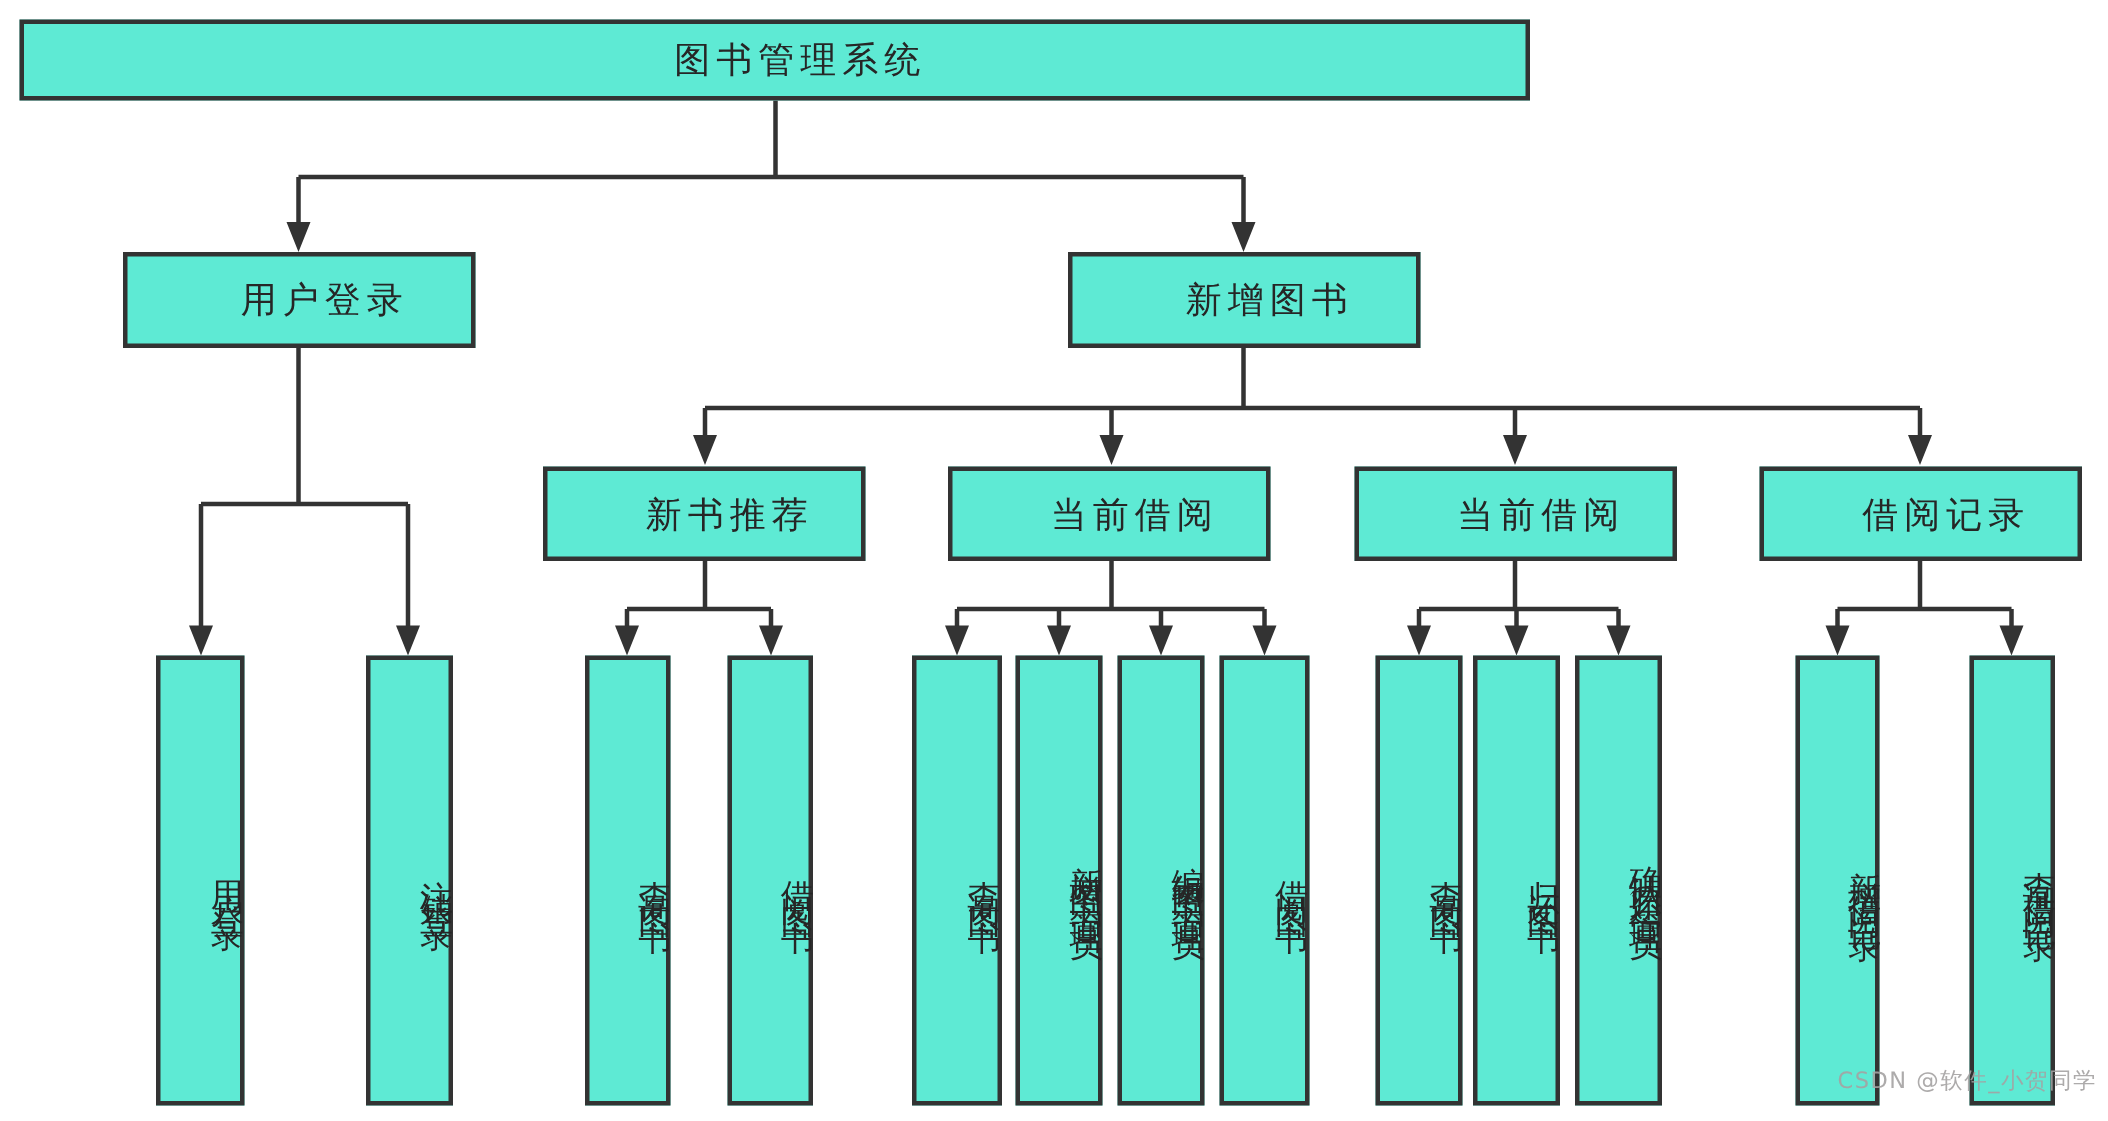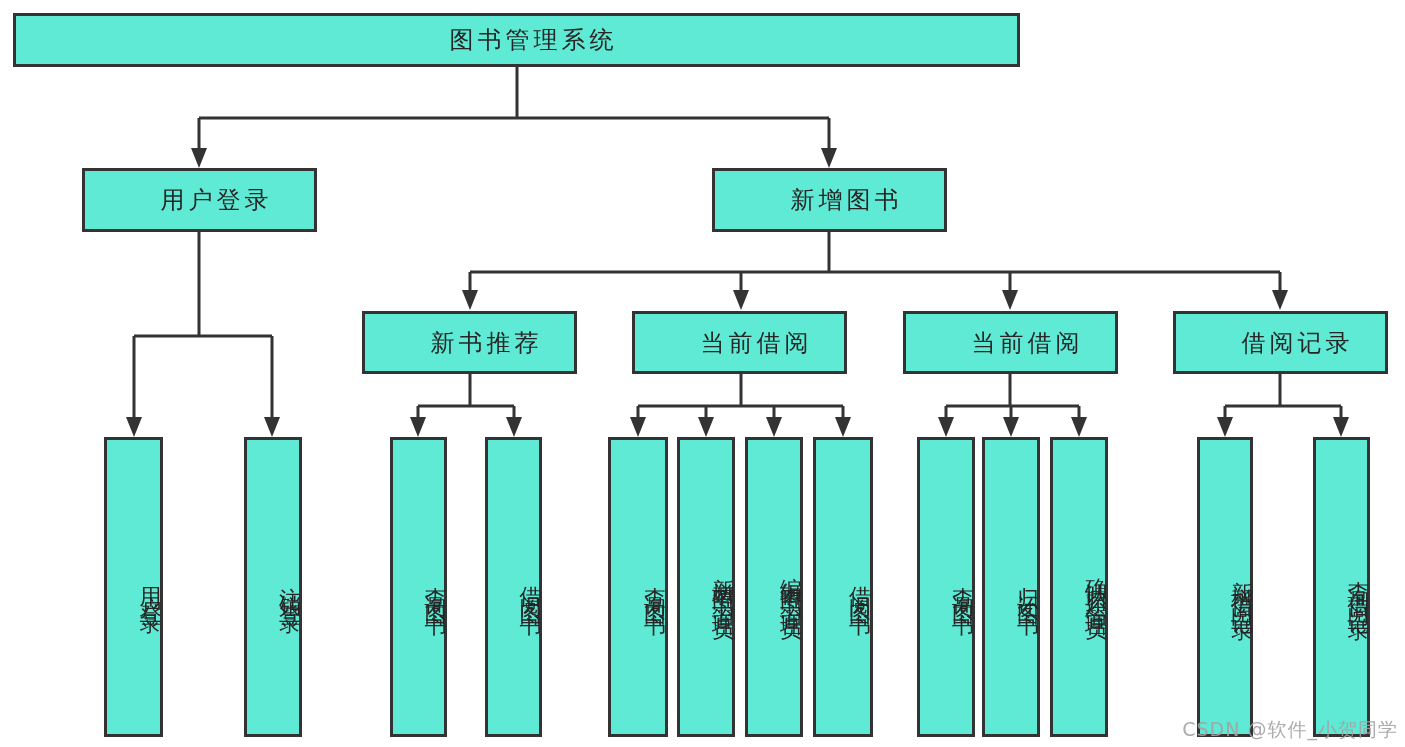--- a/index.html
+++ b/index.html
@@ -43,22 +43,22 @@
     line-height: 1;
     white-space: nowrap;
     color: #262626;
   }
   .sp4   { letter-spacing: 9px; }
   .sp6   { letter-spacing: 8px; }
   .splong{ letter-spacing: 6px; }
   .watermark {
     position: absolute;
     right: 7px;
-    bottom: 4px;
-    font-size: 19px;
+    bottom: 17px;
+    font-size: 15px;
     letter-spacing: 1px;
     color: rgba(164,162,162,0.9);
     z-index: 3;
     white-space: nowrap;
   }
 </style>
 </head>
 <body>
 
 <div class="canvas">

